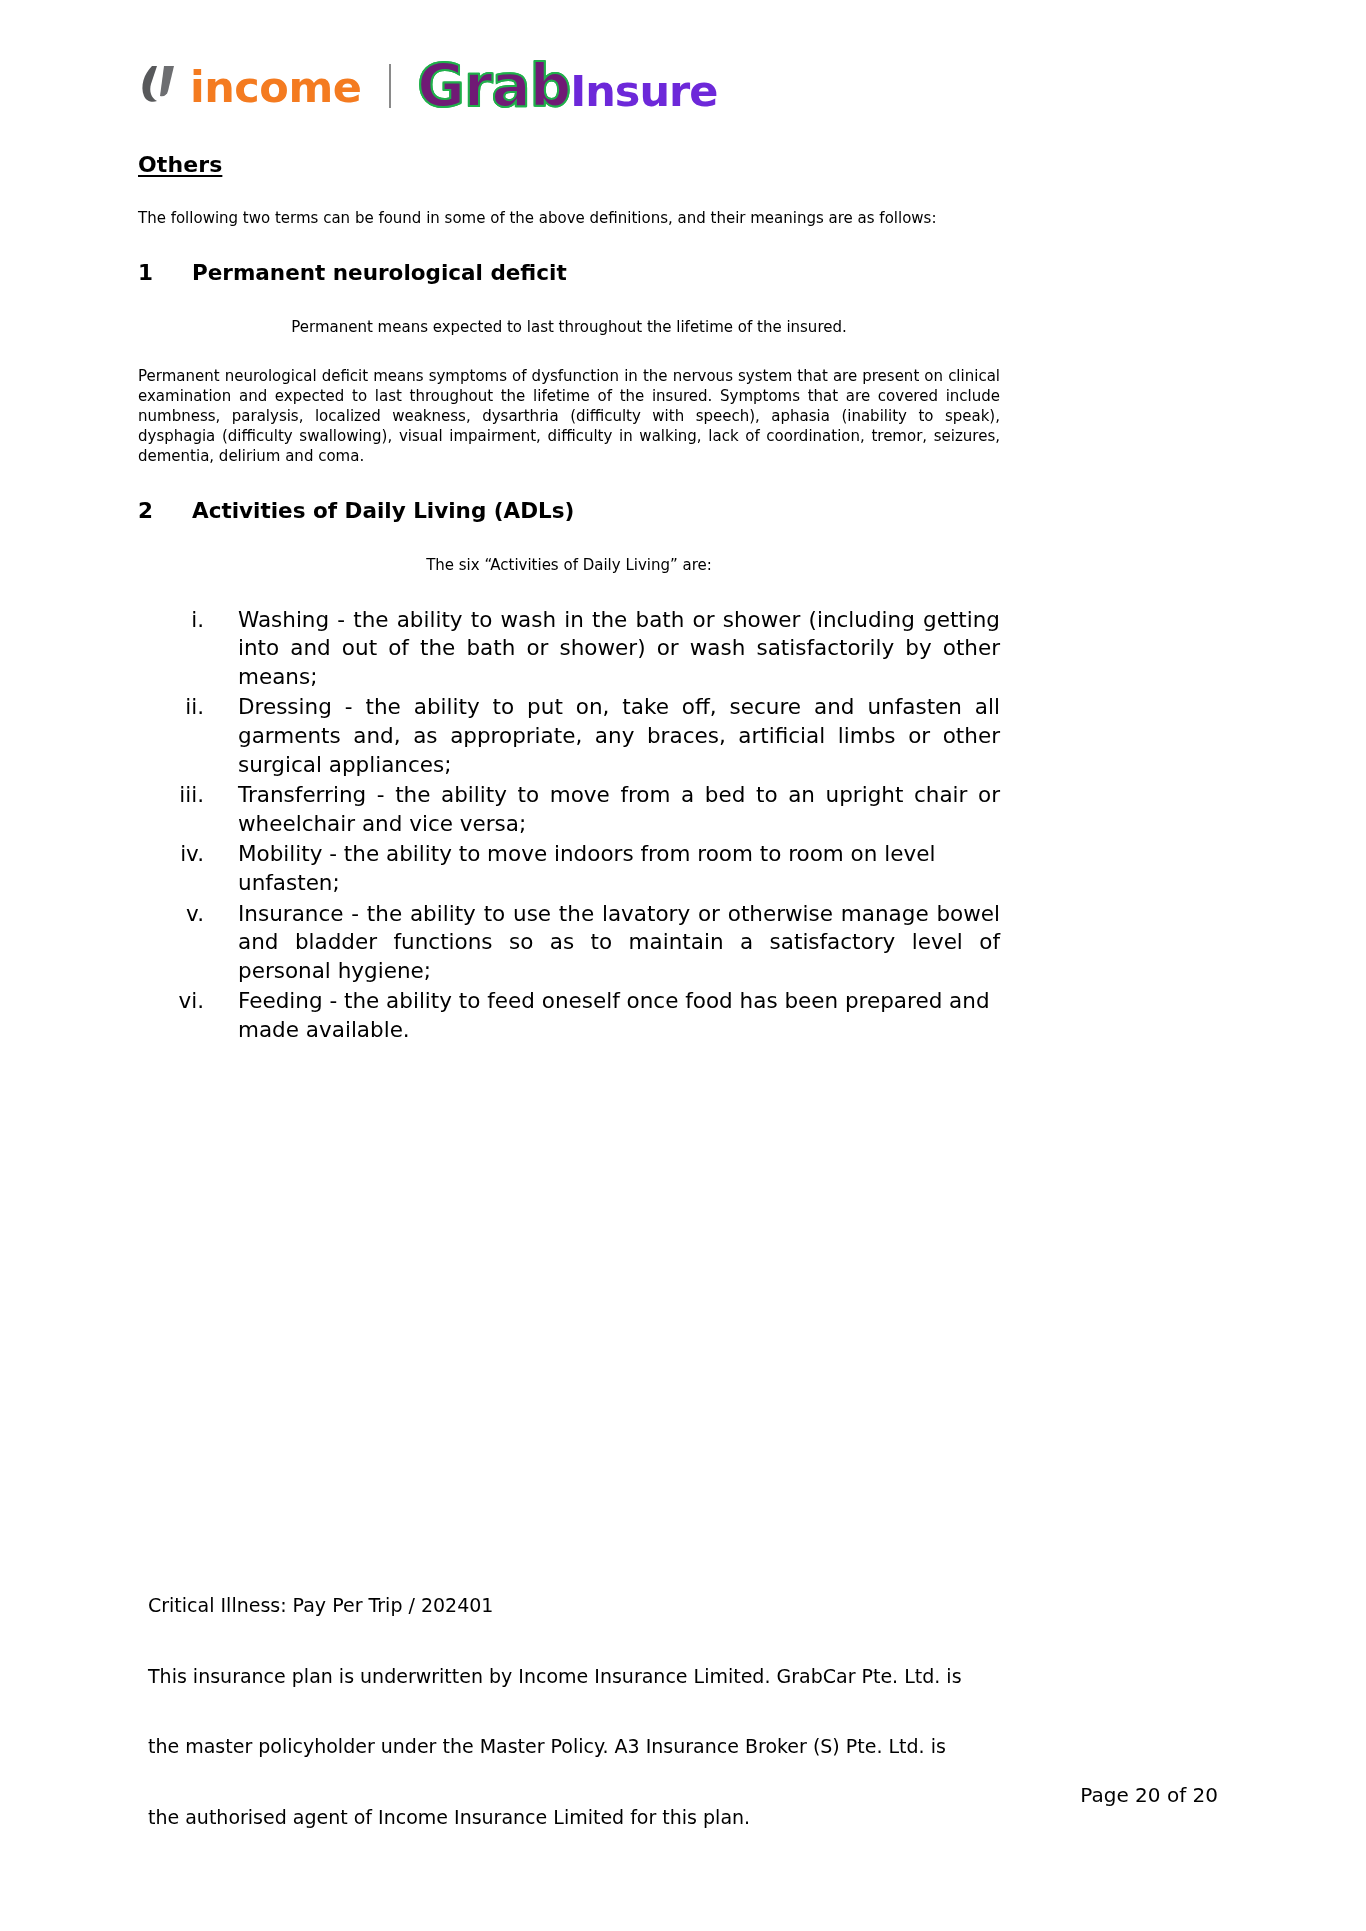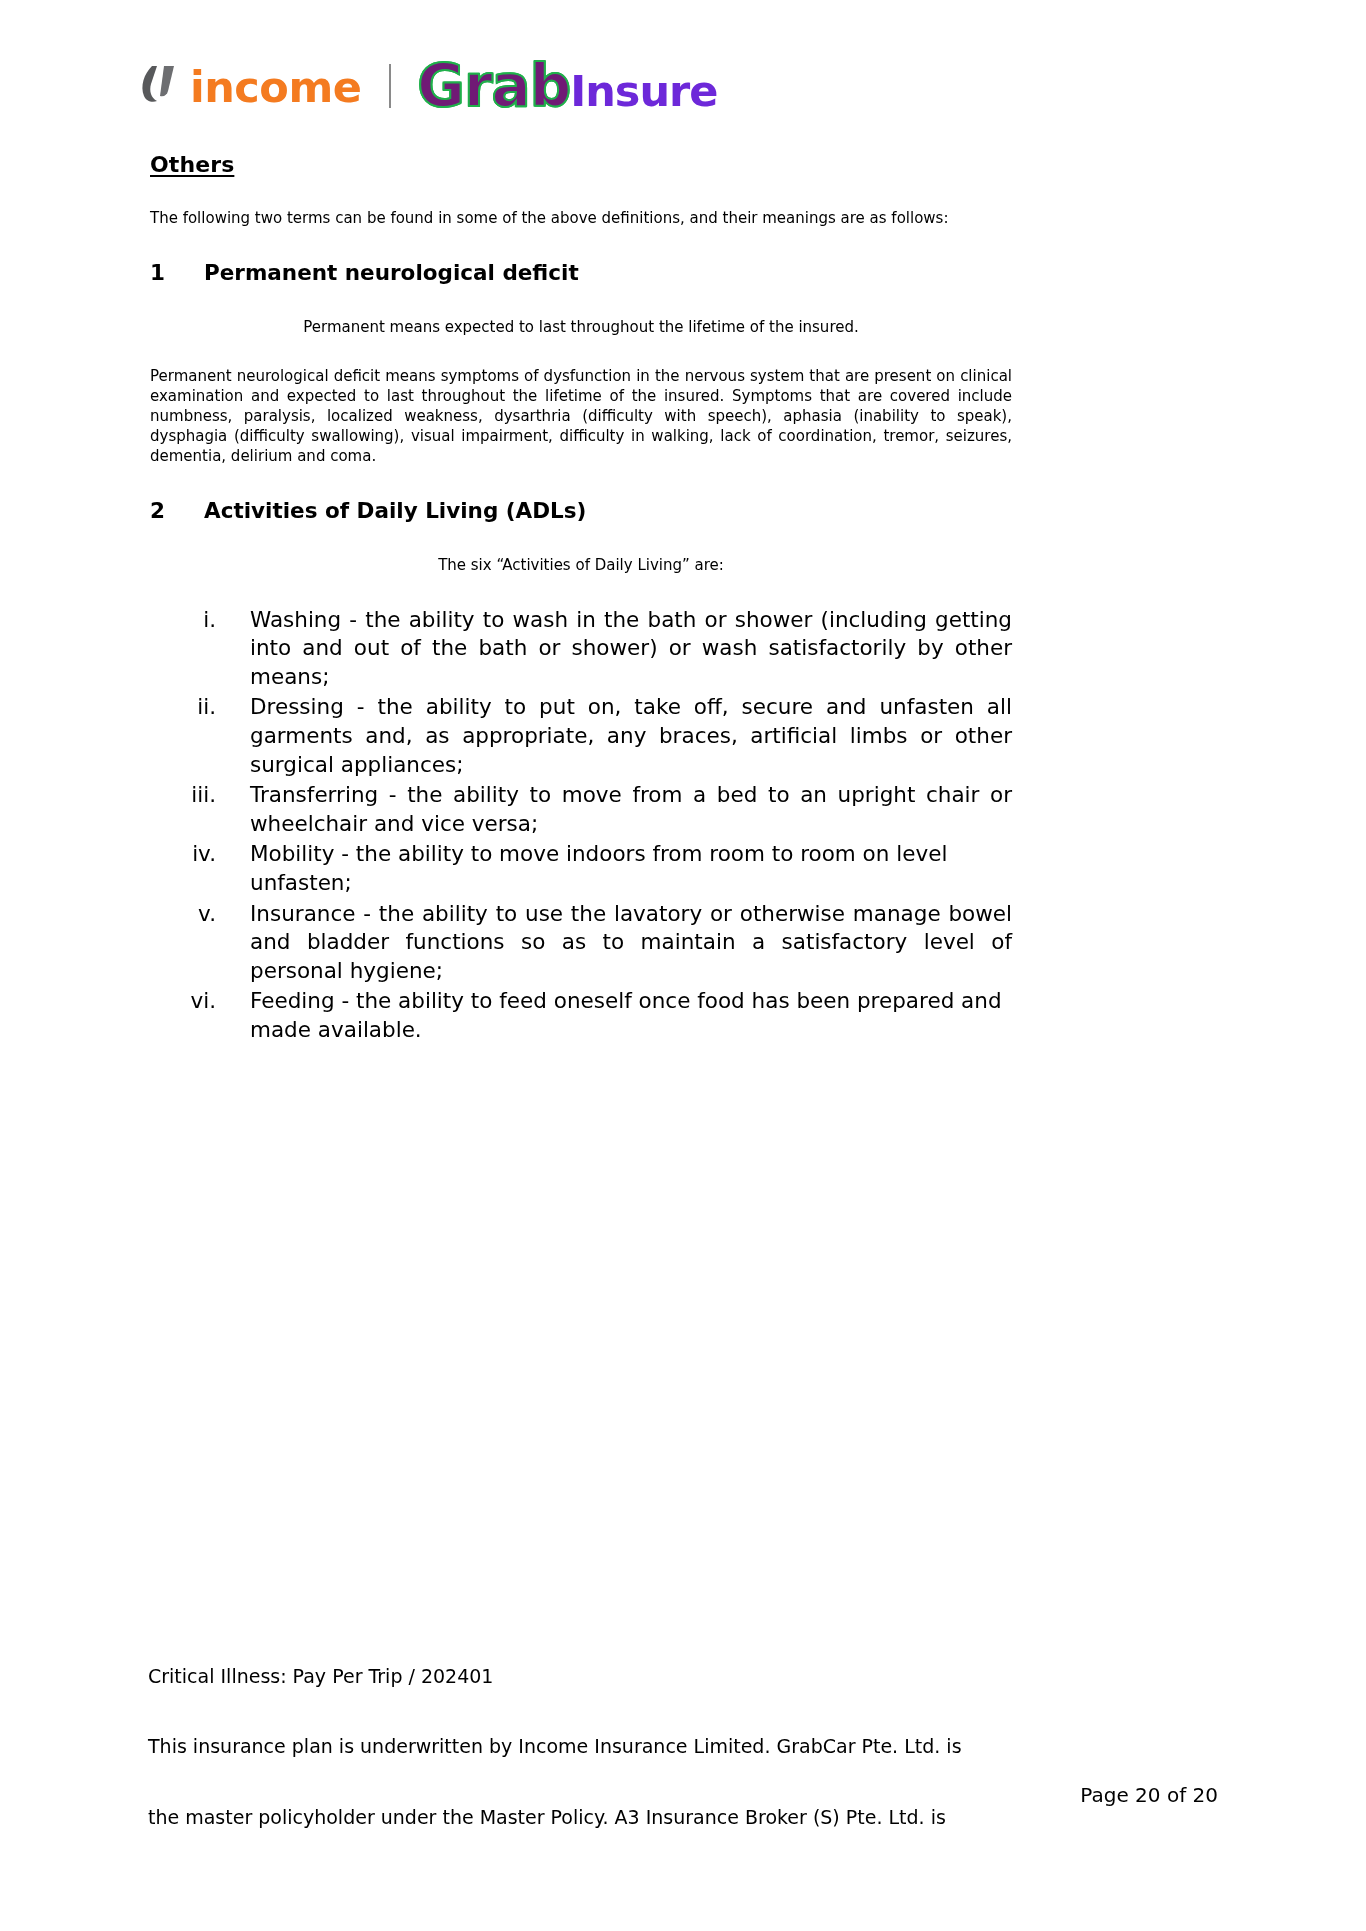--- a/index.html
+++ b/index.html
@@ -79,21 +79,21 @@
     font-family: "DejaVu Sans", "Liberation Sans", sans-serif;
     font-size: 43px;
     font-weight: 700;
     letter-spacing: -1px;
     color: #6d28d9;
   }
 
   
   .content {
     position: absolute;
-    left: 150px;
+    left: 138px;
     top: 152px;
     width: 862px;
   }
   .h-others {
     font-size: 22px;
     font-weight: bold;
     text-decoration: underline;
     text-underline-offset: 3px;
     margin: 0 0 32px 0;
     letter-spacing: 0.1px;
@@ -242,17 +242,18 @@
         <span class="rtxt noj">Feeding - the ability to feed oneself once food has been prepared and made available.</span>
       </li>
     </ol>
   </div>
 
   <div class="footer">
     <div class="footer-left">
       <div class="fl-line">Critical Illness: Pay Per Trip / 202401</div>
       <div class="fl-line">This insurance plan is underwritten by Income Insurance Limited. GrabCar Pte. Ltd. is</div>
       <div class="fl-line">the master policyholder under the Master Policy. A3 Insurance Broker (S) Pte. Ltd. is</div>
+      <div class="fl-line">the authorised agent of Income Insurance Limited for this plan.</div>
     </div>
     <div class="footer-page">Page 20 of 20</div>
   </div>
 
 </div>
 
 </body></html>

